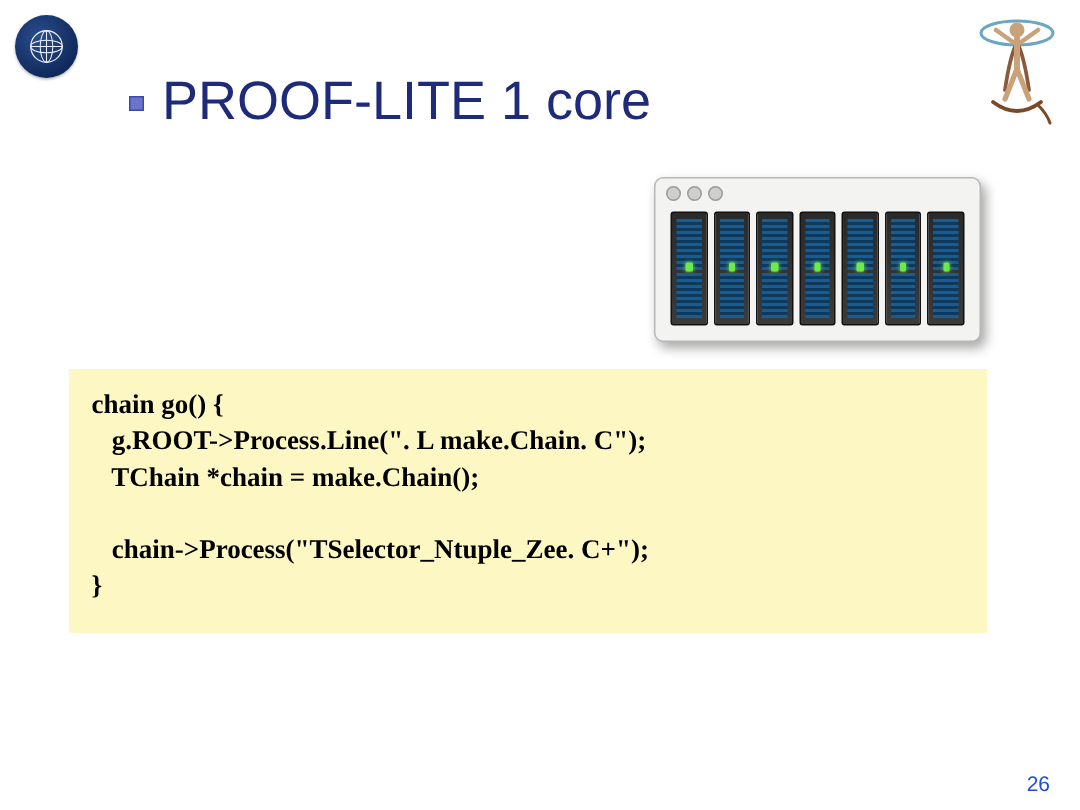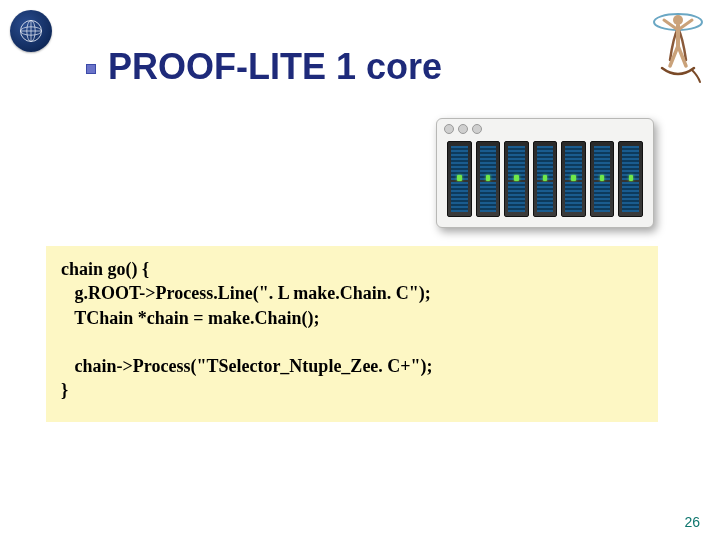--- a/index.html
+++ b/index.html
@@ -41,21 +41,21 @@
     height: 78px;
   }
   .logo-right svg { width: 60px; height: 78px; }
   
   .title {
     position: absolute;
     top: 46px;
     left: 108px;
     font-size: 36px;
     color: #1e2a7a;
-    font-weight: 700;
+    font-weight: 400;
   }
   .title-bullet {
     position: absolute;
     top: 64px;
     left: 86px;
     width: 10px;
     height: 10px;
     background: #6b74c9;
     box-shadow: 0 0 0 1px #3c4aa8 inset;
   }
@@ -125,21 +125,21 @@
     line-height: 1.35;
     color: #000;
     white-space: pre;
   }
   
   .pagenum {
     position: absolute;
     bottom: 10px;
     right: 20px;
     font-size: 14px;
-    color: #0f766e;
+    color: #1d4ed8;
   }
 </style>
 </head>
 <body>
 <div class="slide">
 
   <div class="logo-left">
     <svg viewBox="0 0 40 40">
       <circle cx="20" cy="20" r="15" fill="none" stroke="#e8edf7" stroke-width="1.2"></circle>
       <ellipse cx="20" cy="20" rx="15" ry="6" fill="none" stroke="#e8edf7" stroke-width="1"></ellipse>

